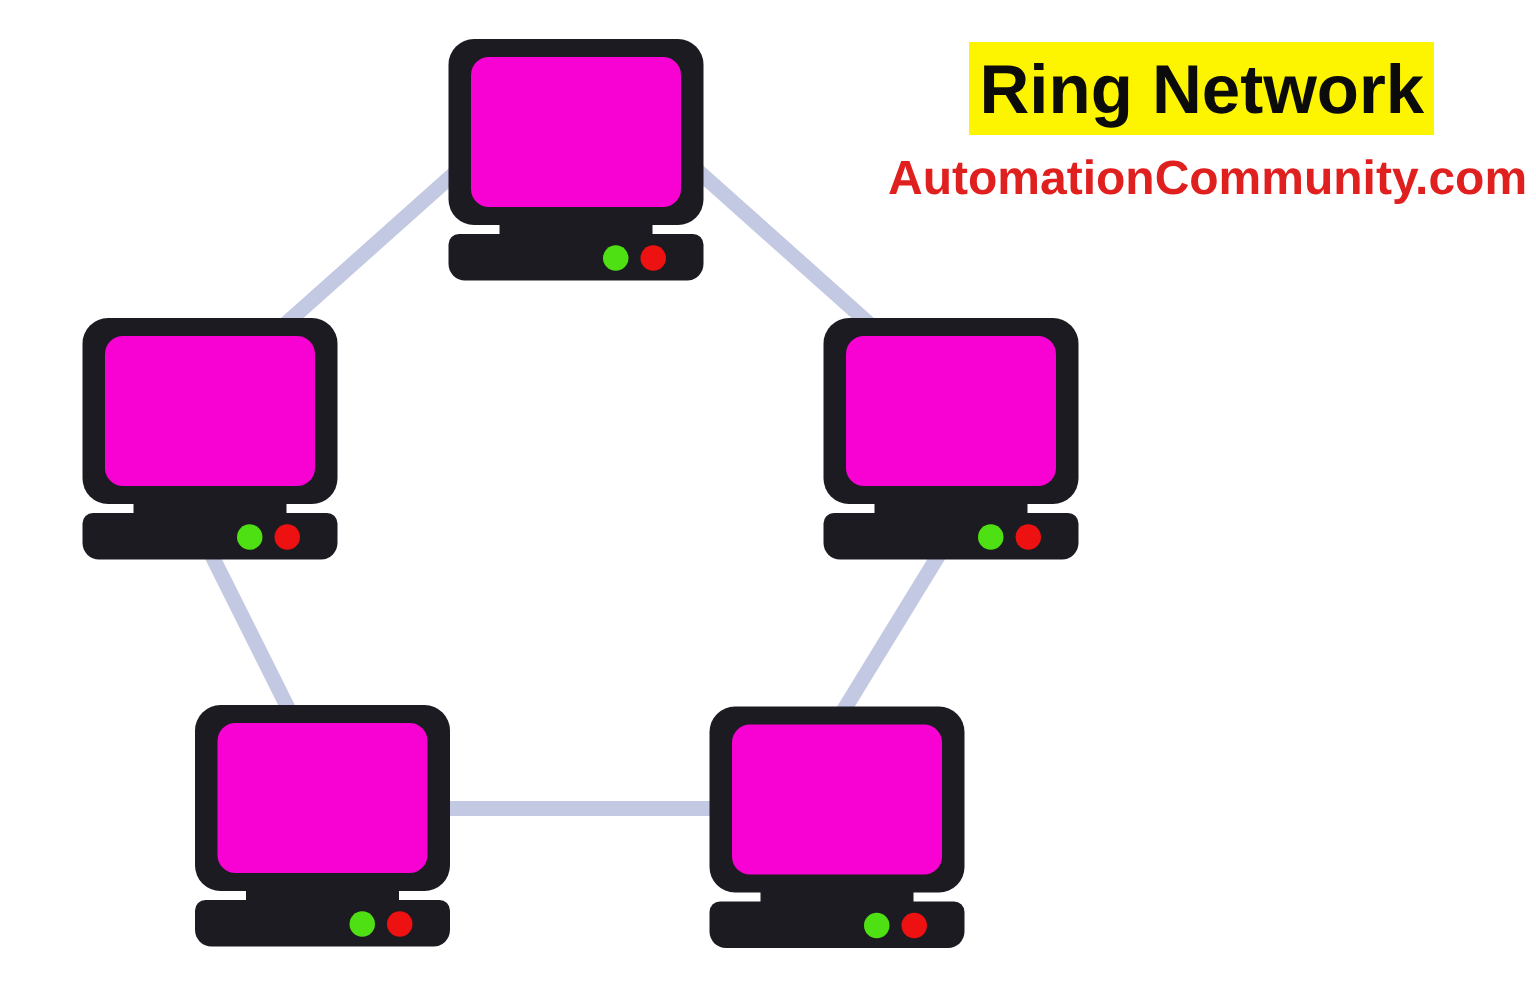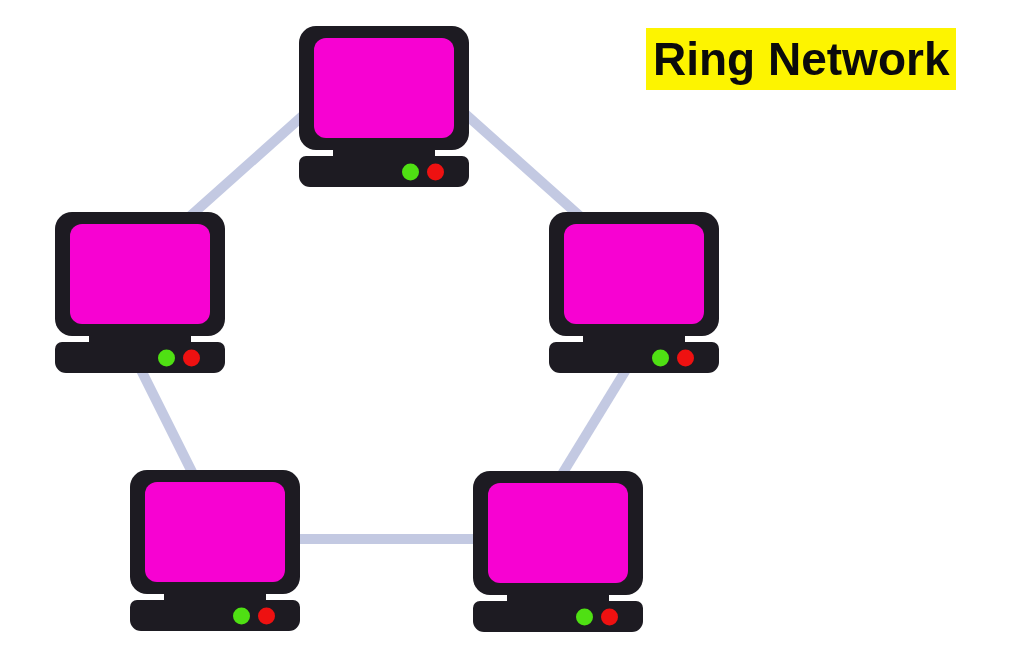--- a/index.html
+++ b/index.html
@@ -151,13 +151,14 @@
         <div class="monitor">
           <div class="screen"></div>
         </div>
         <div class="base">
           <div class="led led-green"></div>
           <div class="led led-red"></div>
         </div>
       </div>
     </div>
   <div class="title">Ring Network</div>
+  <div class="subtitle">AutomationCommunity.com</div>
 </div>
 
 </body></html>

